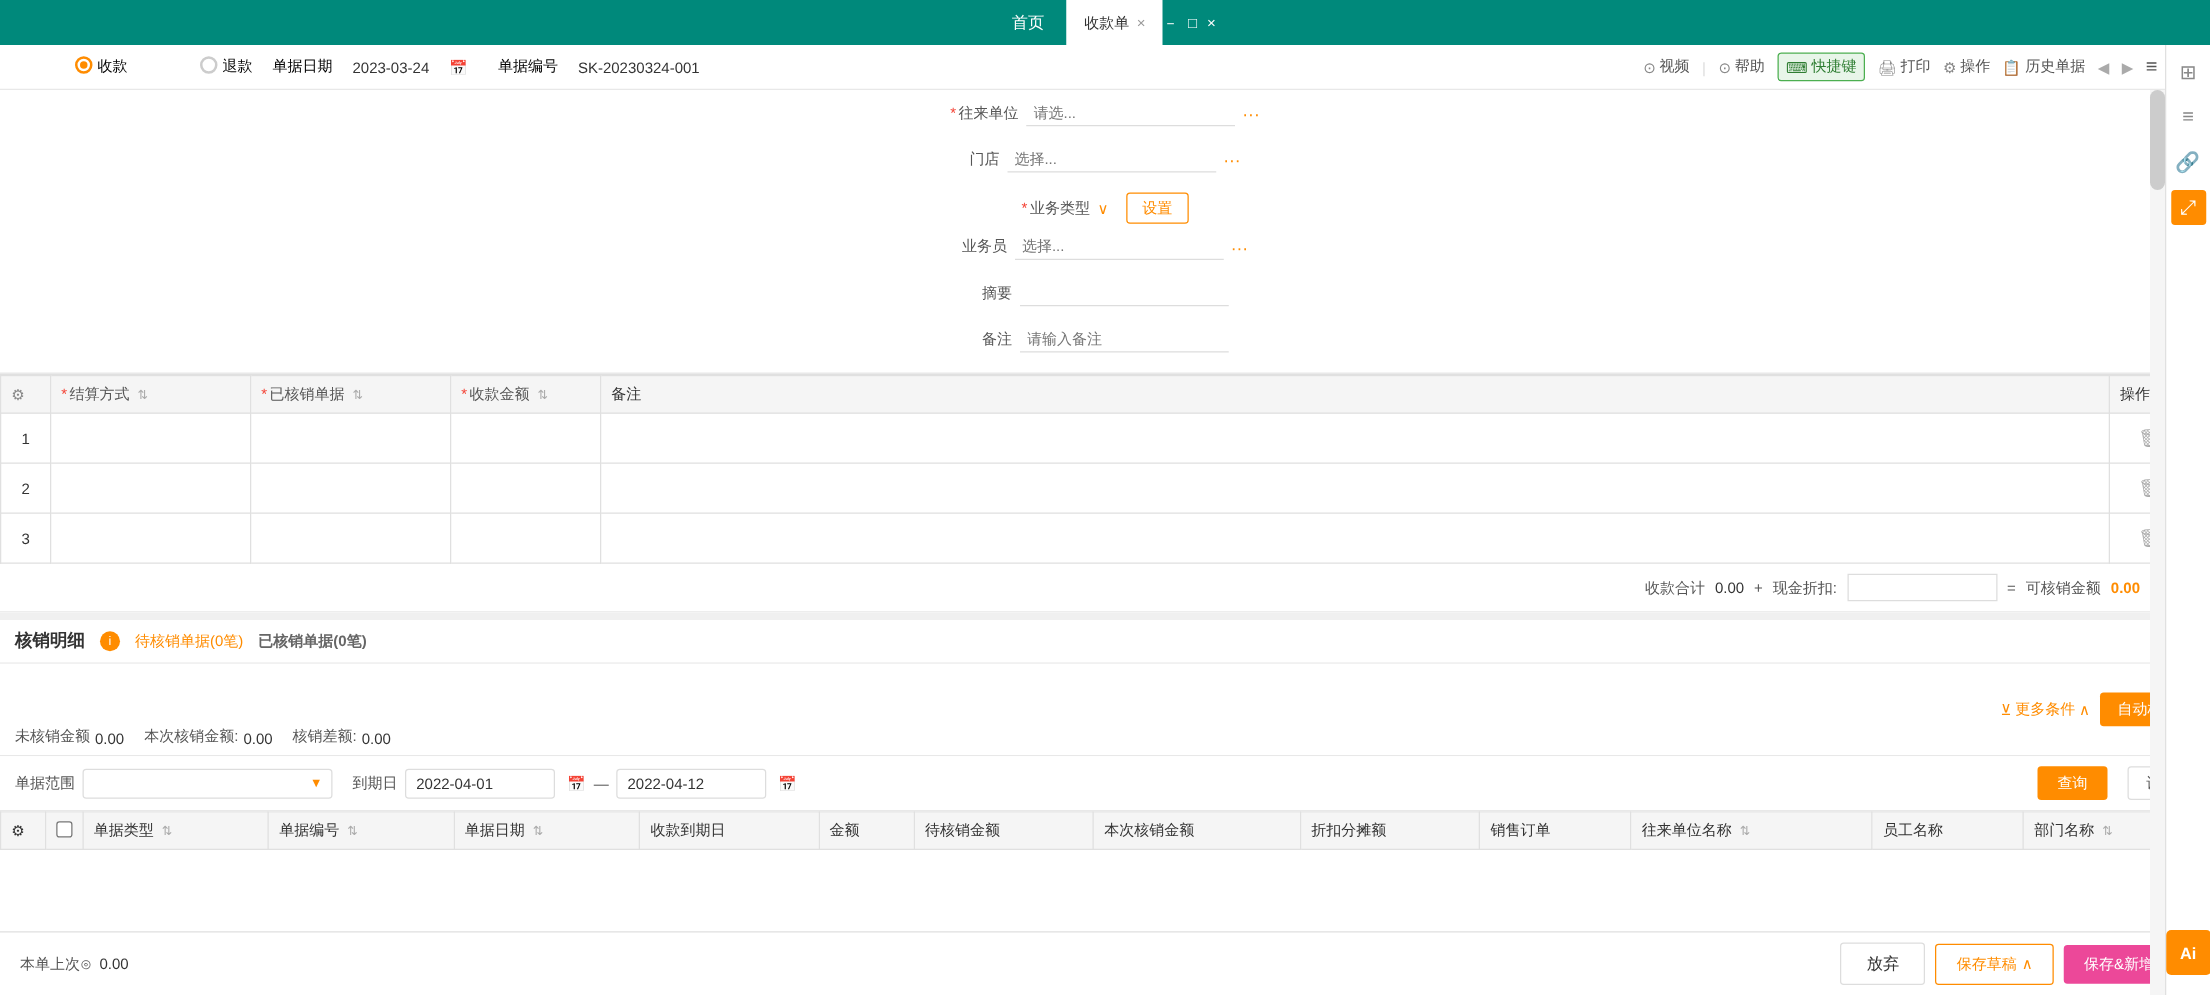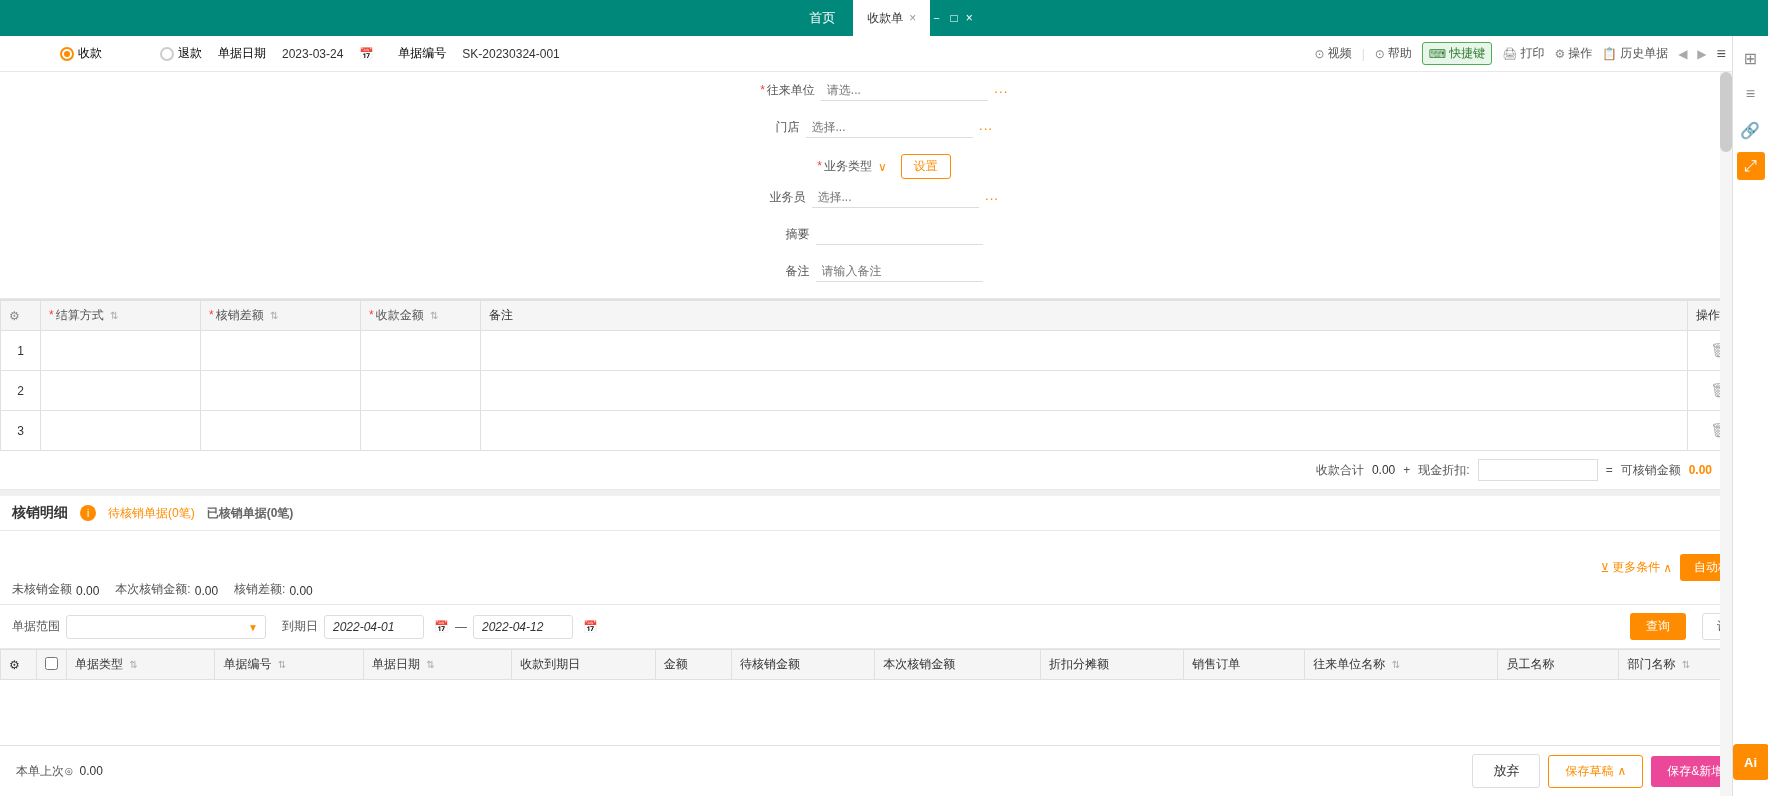--- a/index.html
+++ b/index.html
@@ -47,21 +47,21 @@
     
     .toolbar {
       display: flex;
       align-items: center;
       padding: 6px 12px;
       border-bottom: 1px solid #e8e8e8;
       gap: 16px;
       background: #fff;
     }
     .radio-group { display: flex; align-items: center; gap: 10px; }
-    .radio-item { display: flex; align-items: center; gap: 4px; cursor: pointer; padding-left: 48px; }
+    .radio-item { display: flex; gap: 4px; cursor: pointer; padding-left: 48px; }
     .radio-circle {
       width: 14px; height: 14px; border-radius: 50%;
       border: 2px solid #ccc; background: #fff;
       display: flex; align-items: center; justify-content: center;
     }
     .radio-circle.active { border-color: #ff8c00; }
     .radio-circle.active::after {
       content: ''; width: 6px; height: 6px; border-radius: 50%; background: #ff8c00;
     }
     .toolbar-right { margin-left: auto; display: flex; align-items: center; gap: 10px; color: #555; }
@@ -187,22 +187,22 @@
       border-radius: 3px; color: #333; width: 200px;
       appearance: none; background: #fff; cursor: pointer;
       position: relative;
     }
     .filter-select-wrap { position: relative; display: inline-block; }
     .filter-select-wrap::after {
       content: '▼'; position: absolute; right: 8px; top: 50%; transform: translateY(-50%);
       color: #ff8c00; font-size: 10px; pointer-events: none;
     }
     .date-input {
-      border: 1px solid #ddd; padding: 4px 8px; border-radius: 3px; width: 100px;
-      color: #333; outline: none; font-style: italic;
+      border: 1px solid #ddd; padding: 4px 8px; border-radius: 3px; width: 120px;
+      color: #333; outline: none;
     }
     .date-separator { color: #555; }
     .date-icon { color: #aaa; cursor: pointer; margin-left: 4px; }
     .query-btn {
       background: #ff8c00; color: #fff; border: none; padding: 5px 16px;
       border-radius: 3px; cursor: pointer; margin-left: auto;
     }
     .settings-btn {
       border: 1px solid #ddd; background: #fff; color: #555; padding: 4px 14px;
       border-radius: 3px; cursor: pointer;
@@ -411,21 +411,21 @@
       <thead>
         <tr>
           <th class="col-num">
             <span class="settings-icon">⚙</span>
           </th>
           <th class="col-settle">
             <span class="form-label required">结算方式</span>
             <span class="sort-icon">⇅</span>
           </th>
           <th class="col-account">
-            <span class="form-label required">核销差额</span>
+            <span class="form-label required">已核销单据</span>
             <span class="sort-icon">⇅</span>
           </th>
           <th class="col-amount">
             <span class="form-label required">收款金额</span>
             <span class="sort-icon">⇅</span>
           </th>
           <th>备注</th>
           <th class="col-action">操作</th>
         </tr>
       </thead>

